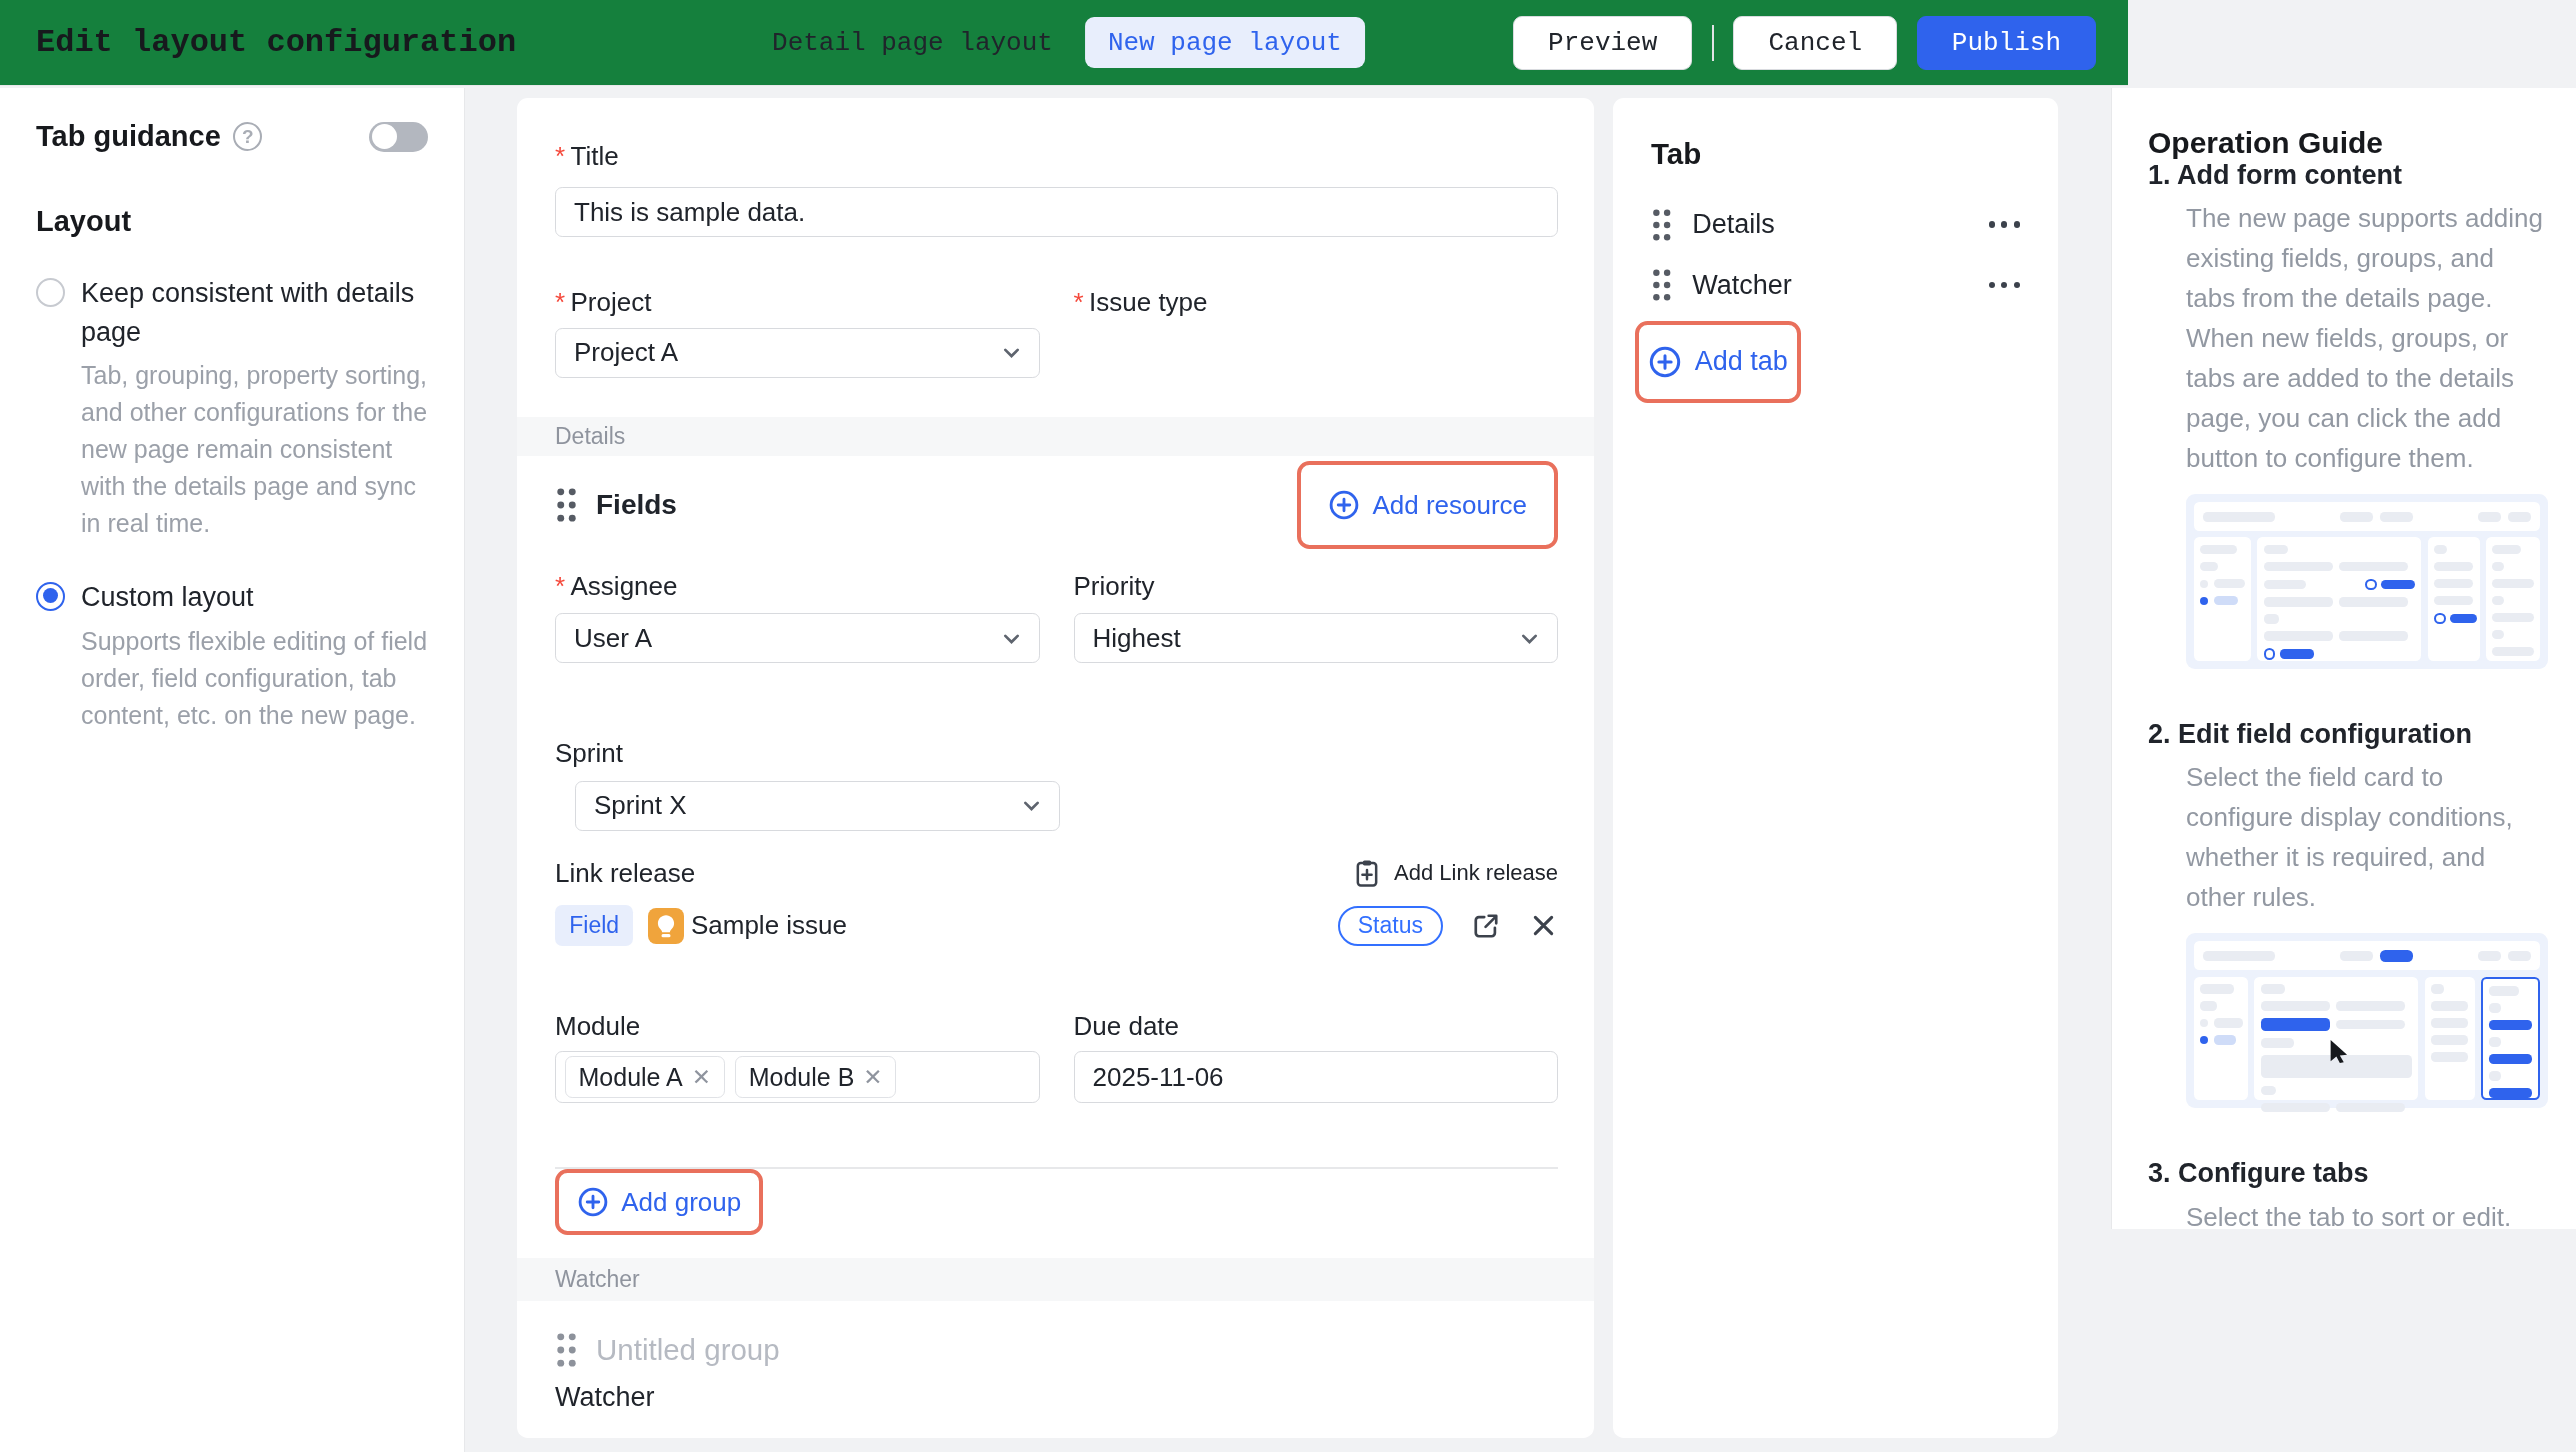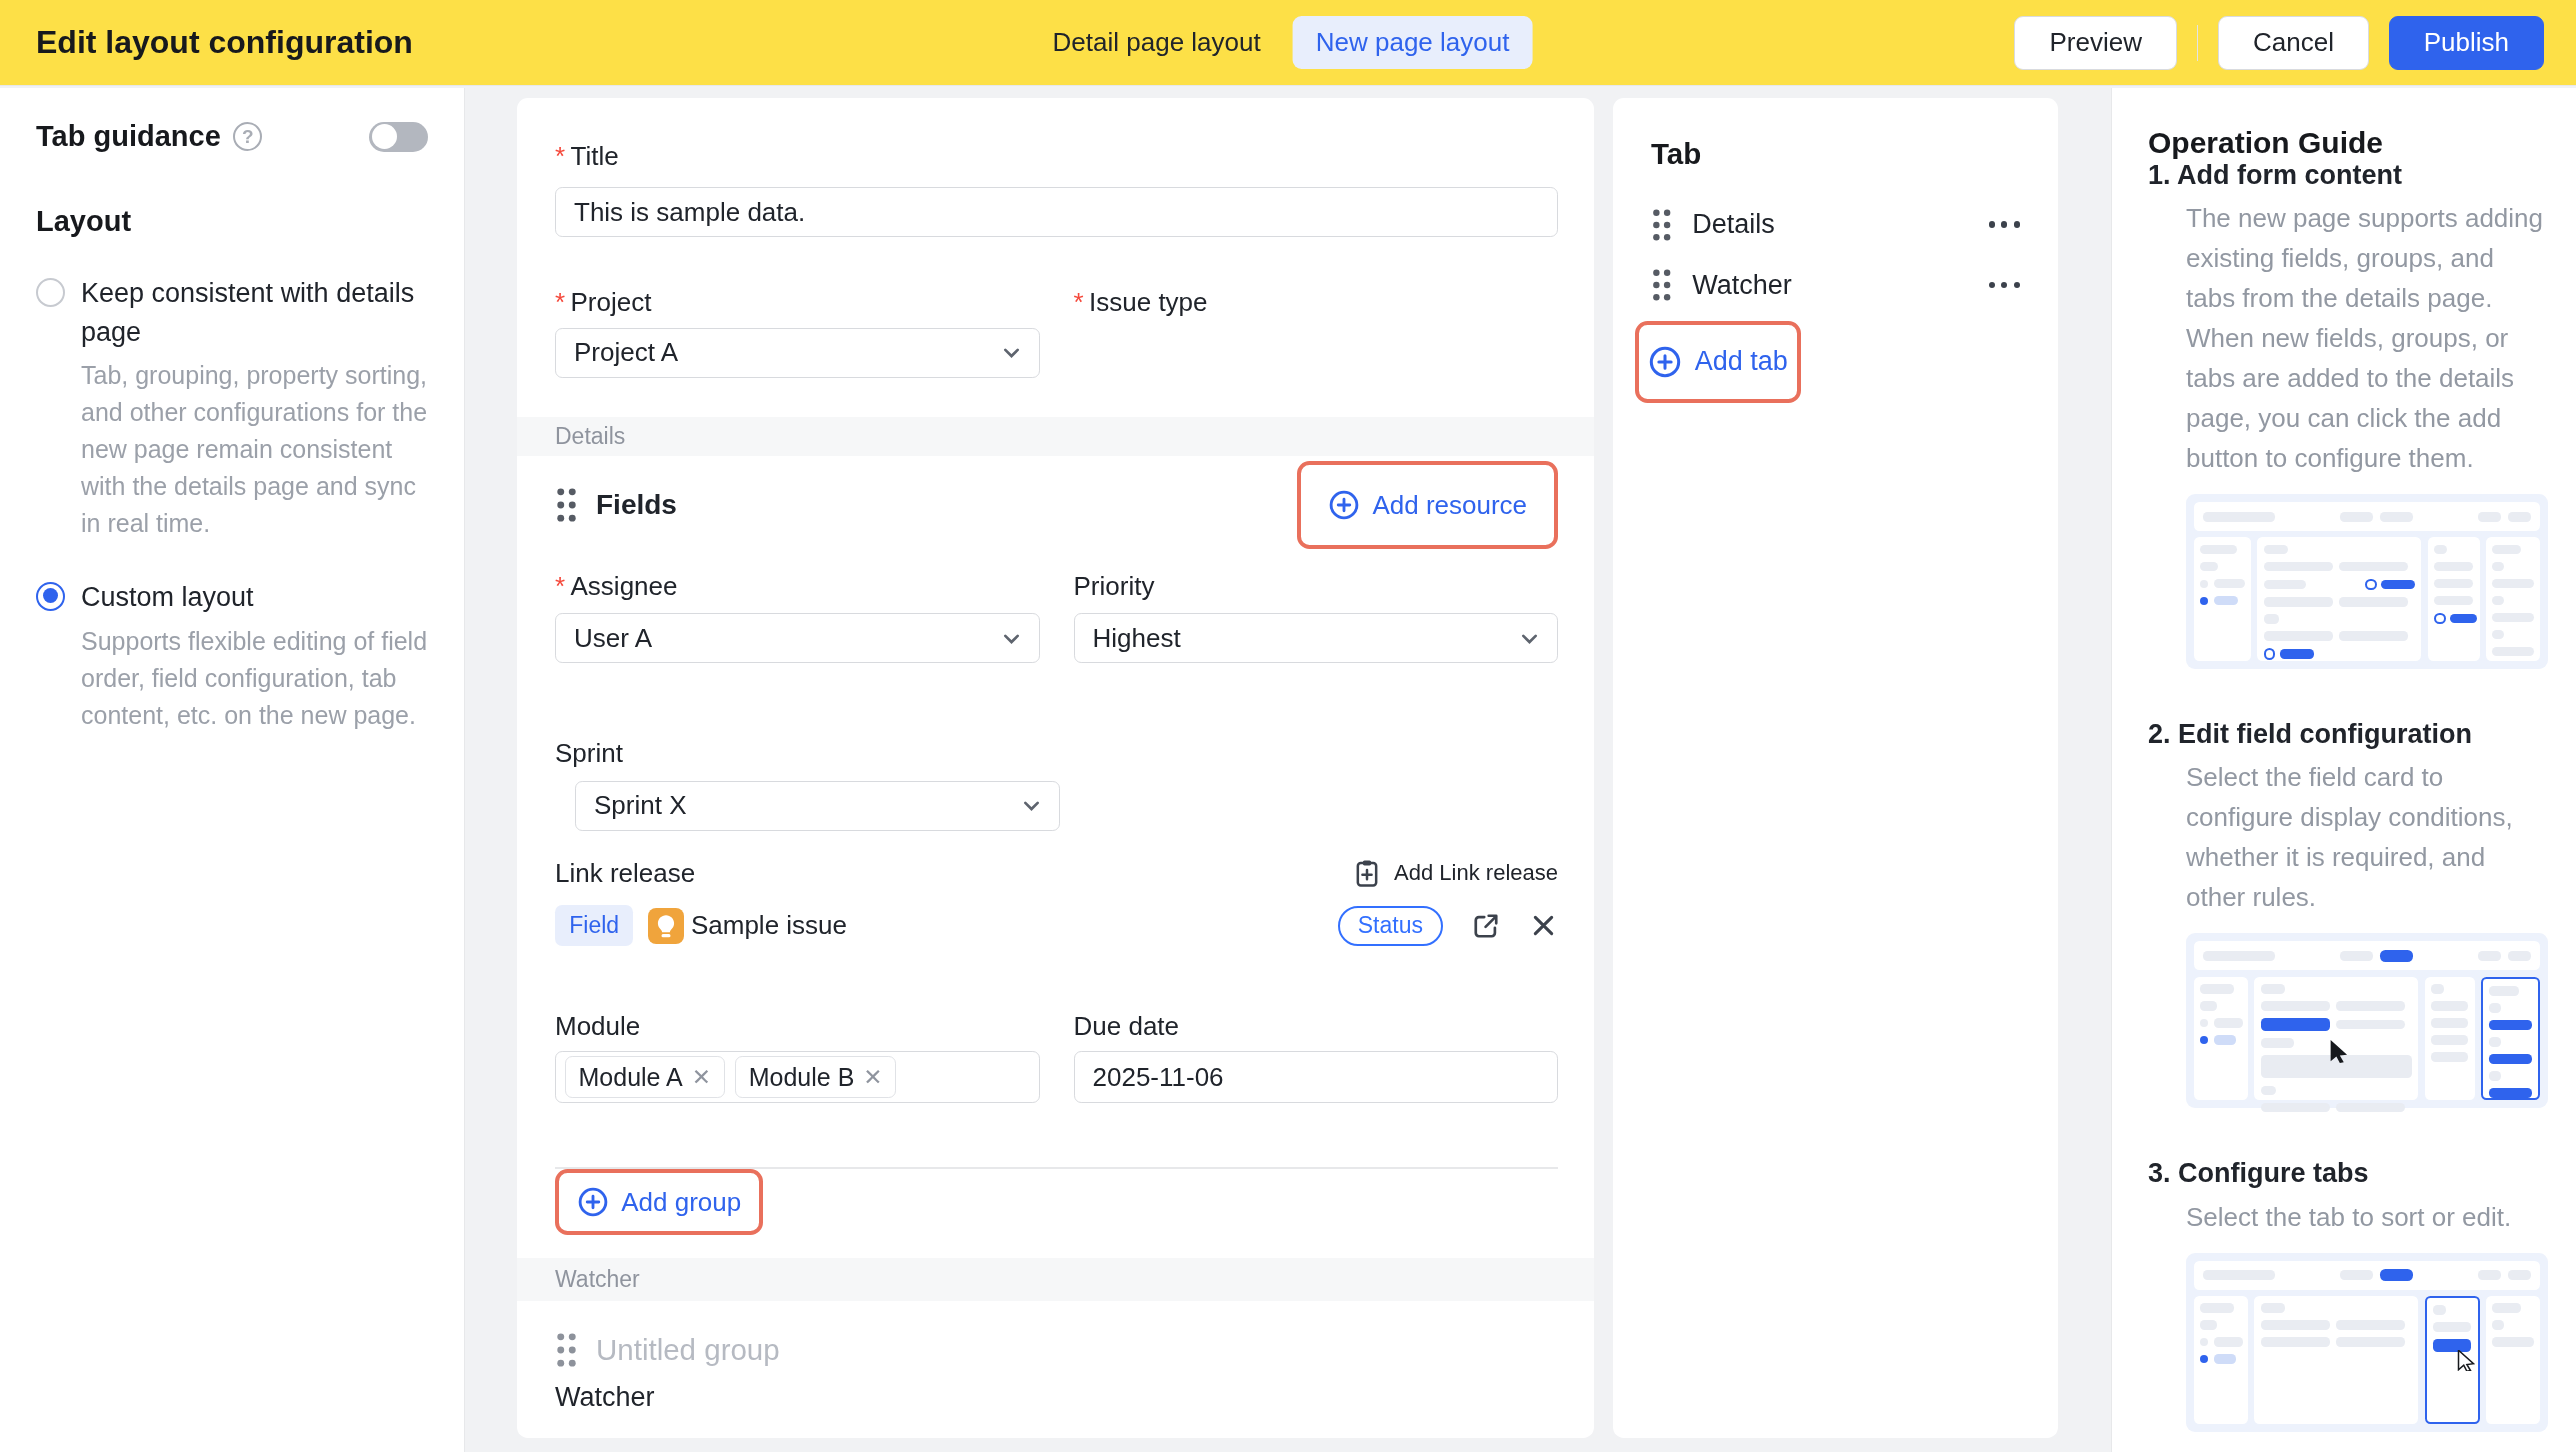--- a/index.html
+++ b/index.html
@@ -6,23 +6,23 @@
   html,body { width:2576px; height:1453px; }
   body {
     position:relative; overflow:hidden;
     background:#f1f2f4;
     font-family:"Liberation Sans", sans-serif;
     color:#20242b;
     -webkit-font-smoothing:antialiased;
   }
   
   .hdr {
-    position:absolute; left:0; top:0; width:2576px; height:86px;
-    background:#fde047; border-bottom:1.8px solid #e7e8ea;
-    display:flex; align-items:center; z-index:5;
+    position:absolute; left:0; top:0; width:2128px; height:86px;
+    background:#15803d; border-bottom:1.8px solid #e7e8ea;
+    display:flex; align-items:center; z-index:5;font-family:Liberation Mono, monospace;
   }
   .hdr-title { position:absolute; left:36px; font-size:32px; font-weight:700; color:#17191d; }
   .hdr-center { position:absolute; left:50%; transform:translateX(-50%); display:flex; align-items:center; gap:23px; }
   .hdr-tab { font-size:26px; color:#20242b; padding:10.7px 9px; border-radius:9px; cursor:default; }
   .hdr-tab.active { background:#e8eefc; color:#2f63ed; padding:10.7px 23px; }
   .hdr-actions { position:absolute; right:32px; display:flex; align-items:center; gap:19.7px; }
   .btn {
     height:54px; padding:0 34px; font-size:26px; font-family:inherit;
     background:#fff; border:1.8px solid #d9dbdf; border-radius:9px; color:#20242b;
   }
@@ -109,21 +109,21 @@
   .tab-h { margin-top:39px; font-size:29.5px; font-weight:700; color:#17191d; }
   .trow { display:flex; align-items:center; height:57px; }
   .trow.first { margin-top:25px; }
   .trow .t-label { font-size:27px; color:#20242b; margin-left:19.7px; }
   .more { margin-left:auto; display:flex; gap:6.3px; }
   .more i { width:6.3px; height:6.3px; border-radius:50%; background:#3c424c; }
   .callout.tab { width:166px; height:82px; margin-top:7.2px; }
 
   
   .guide {
-    position:absolute; left:2111px; top:88px; width:465px; height:1365px;
+    position:absolute; left:2111px; top:88px; width:465px; height:1141px;
     background:#fff; border-left:1.8px solid #e7e8ea; padding:38px 32px 6px 36px; overflow:hidden;
   }
   .guide-h { font-size:30px; font-weight:700; color:#17191d; }
   .step-t { font-size:27px; font-weight:700; color:#20242b; }
   .step-t.s1 { }
   .step-t.sn { margin-top:50px; }
   .step-p { margin:7.2px 0 0 38px; width:361px; font-size:26px; line-height:40px; color:#9298a2; }
 
   .illus {
     margin:16px 0 0 38px; width:362px; background:#edf2fc; border-radius:9px;

